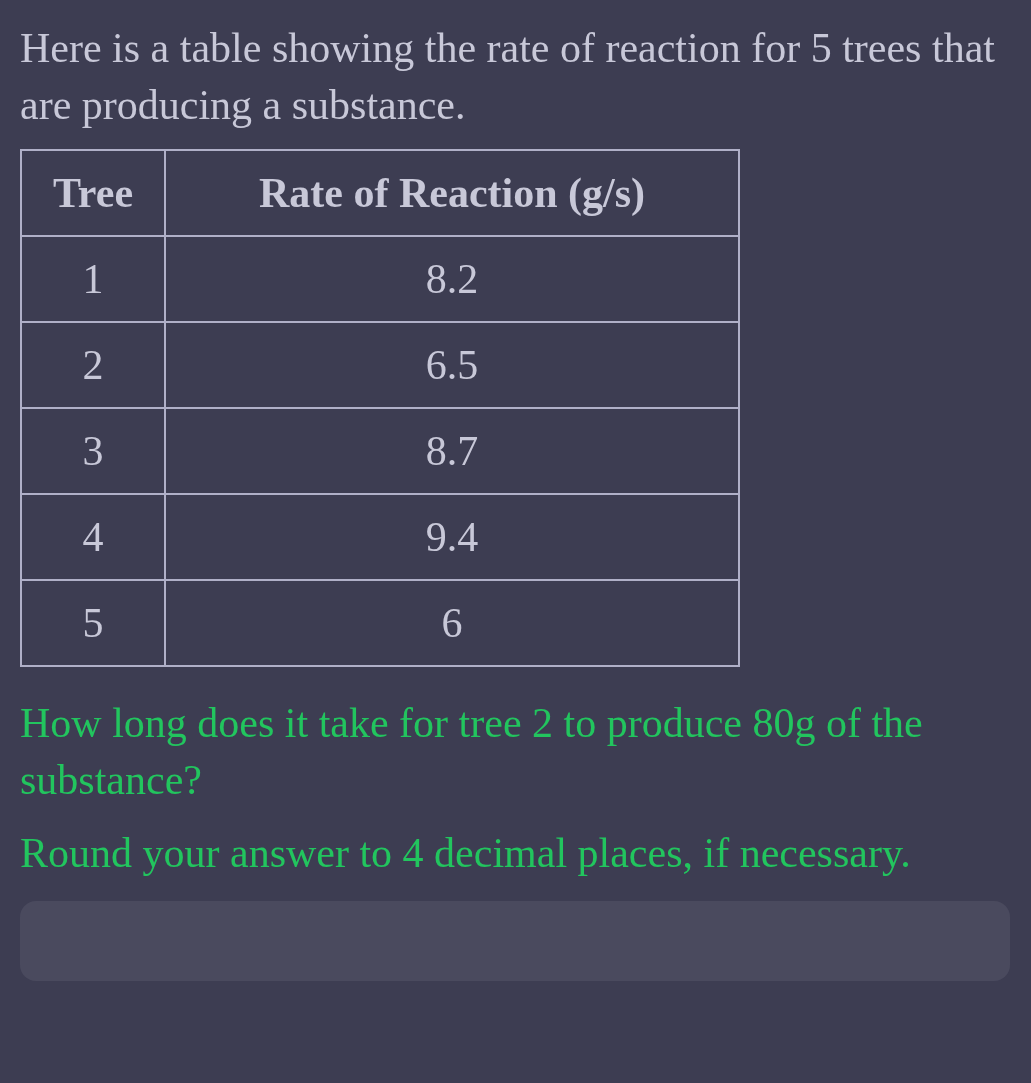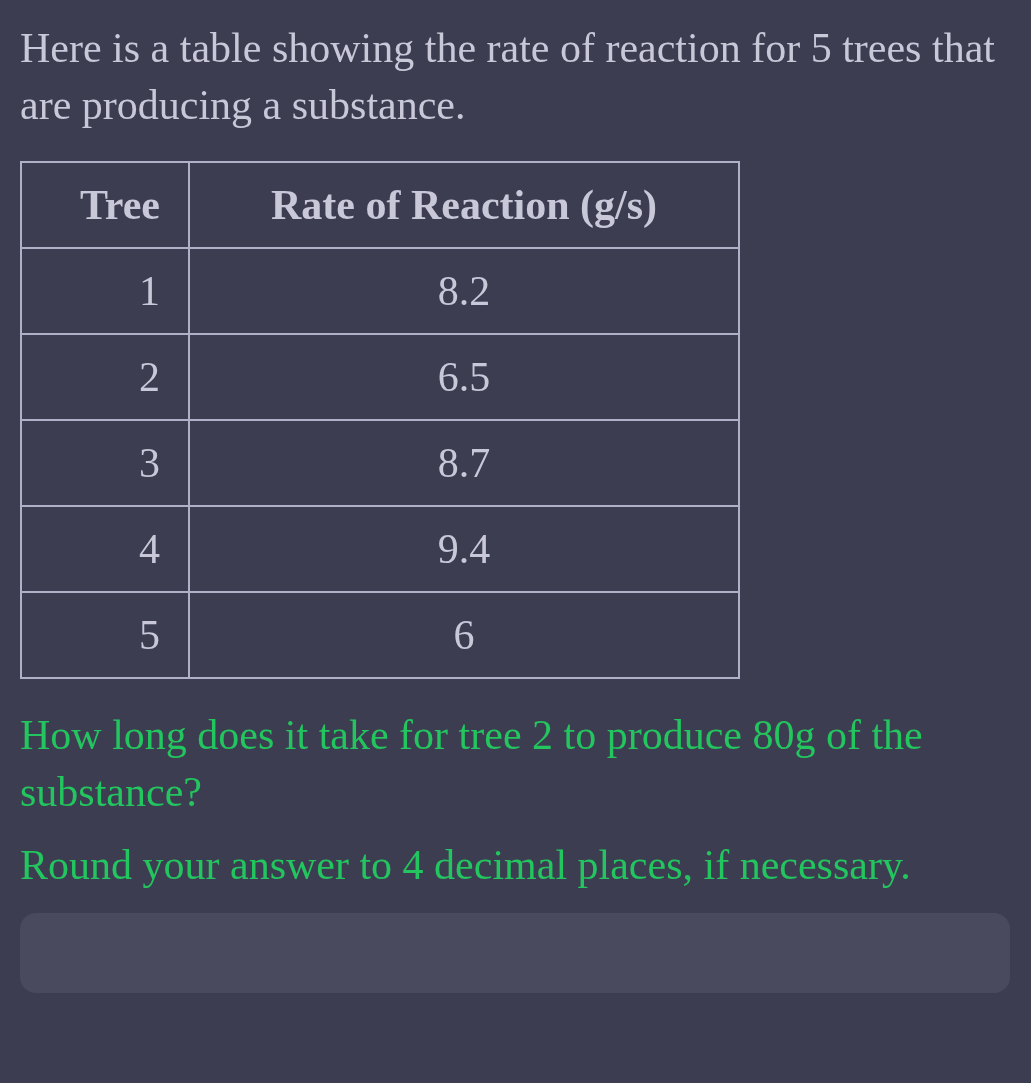--- a/index.html
+++ b/index.html
@@ -13,21 +13,21 @@
       min-height: 1083px;
       background-color: #3d3d52;
       color: #c8c8d8;
       font-family: Georgia, 'Times New Roman', serif;
       padding: 20px 20px 0 20px;
     }
 
     .intro-text {
       font-size: 42px;
       line-height: 1.35;
-      margin-bottom: 28px;
+      margin-bottom: 16px;
       color: #c8c8d8;
     }
 
     .data-table {
       border-collapse: collapse;
       border: 2px solid #b0b0c8;
       margin-bottom: 28px;
       min-width: 720px;
     }
 
@@ -39,22 +39,22 @@
       color: #c8c8d8;
       text-align: center;
     }
 
     .data-table th {
       font-weight: bold;
     }
 
     .data-table th:first-child,
     .data-table td:first-child {
-      text-align: right;
-      width: 168px;
+      text-align: center;
+      width: 144px;
     }
 
     .question-text {
       font-size: 42px;
       line-height: 1.35;
       margin-bottom: 16px;
       color: #22c55e;
     }
 
     .answer-box {

